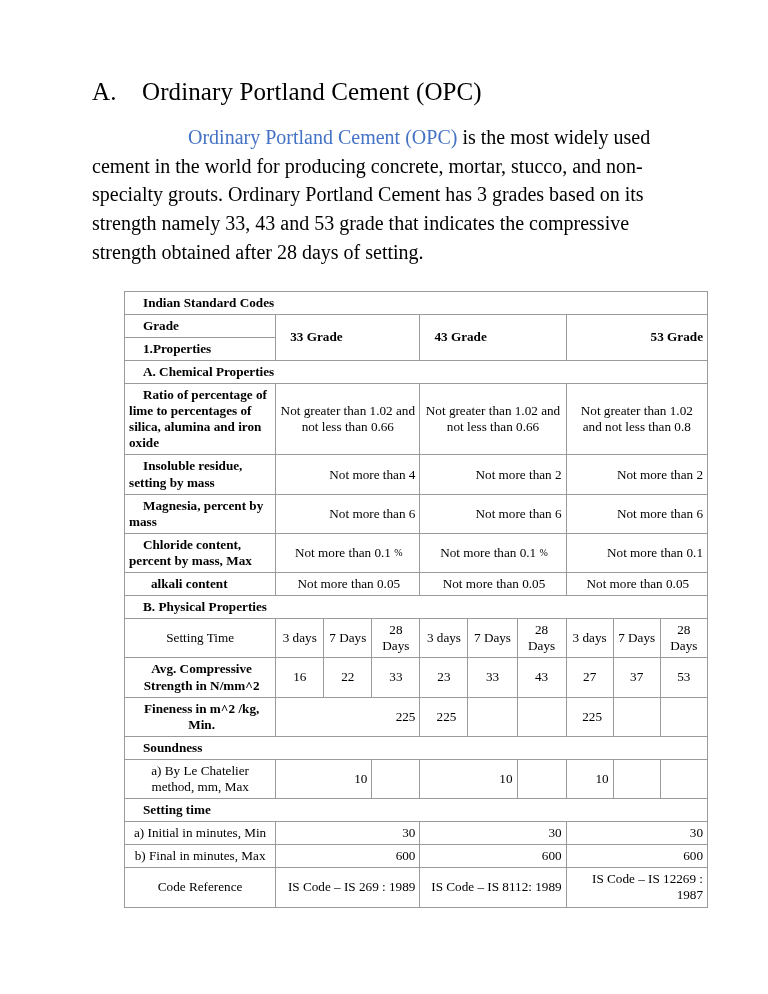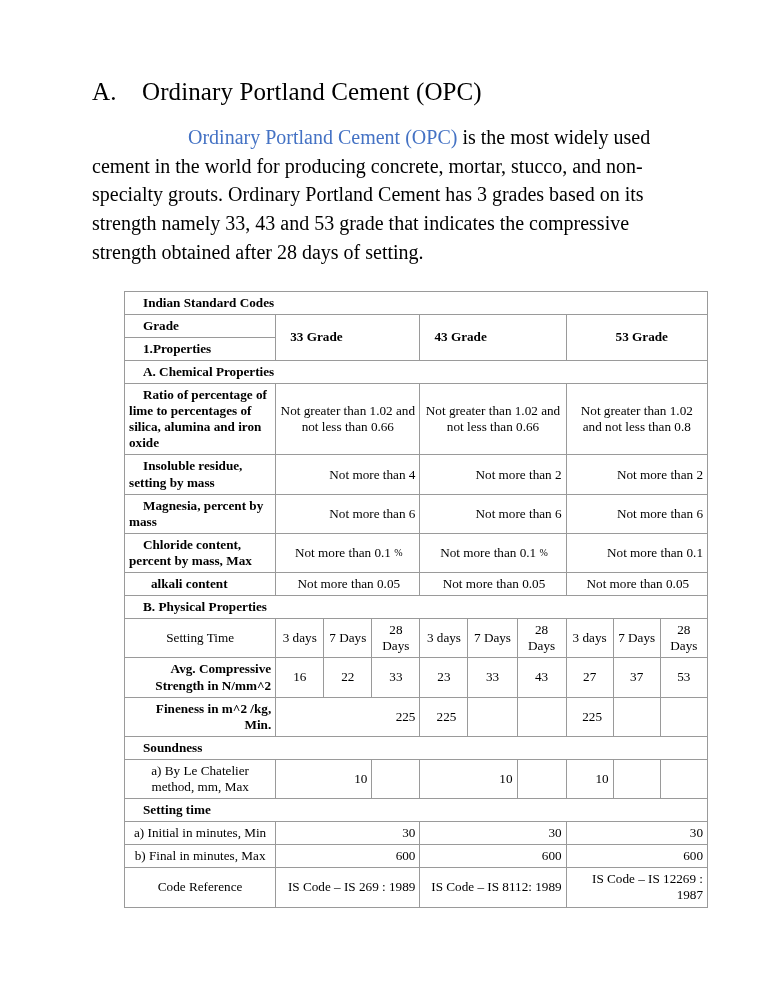--- a/index.html
+++ b/index.html
@@ -80,21 +80,21 @@
   .lbl-cell {
     font-weight: bold;
     text-indent: 14px;
     text-align: left;
     padding-left: 4px;
     padding-right: 4px;
   }
   .lbl-cell.noindent { text-indent: 0; }
   .lbl-cell.center {
     text-indent: 0;
-    text-align: right;
+    text-align: center;
     padding-left: 7px;
   }
   .lbl-plain {
     font-weight: normal;
     text-align: center;
     text-indent: 0;
   }
   .section-row td {
     font-weight: bold;
     text-indent: 14px;
@@ -157,21 +157,21 @@
       <tbody>
 
         <tr class="section-row">
           <td colspan="10">Indian Standard Codes</td>
         </tr>
 
         <tr>
           <td class="lbl-cell">Grade</td>
           <td class="lbl-cell noindent" colspan="3" rowspan="2" style="text-align:left;padding-left:14px;">33 Grade</td>
           <td class="lbl-cell noindent" colspan="3" rowspan="2" style="text-align:left;padding-left:14px;">43 Grade</td>
-          <td class="lbl-cell noindent" colspan="3" rowspan="2" style="text-align:center;padding-left:14px;">53 Grade</td>
+          <td class="lbl-cell noindent" colspan="3" rowspan="2" style="text-align:right;padding-left:14px;">53 Grade</td>
         </tr>
         <tr>
           <td class="lbl-cell">1.Properties</td>
         </tr>
 
         <tr class="section-row">
           <td colspan="10">A. Chemical Properties</td>
         </tr>
 
         <tr>

